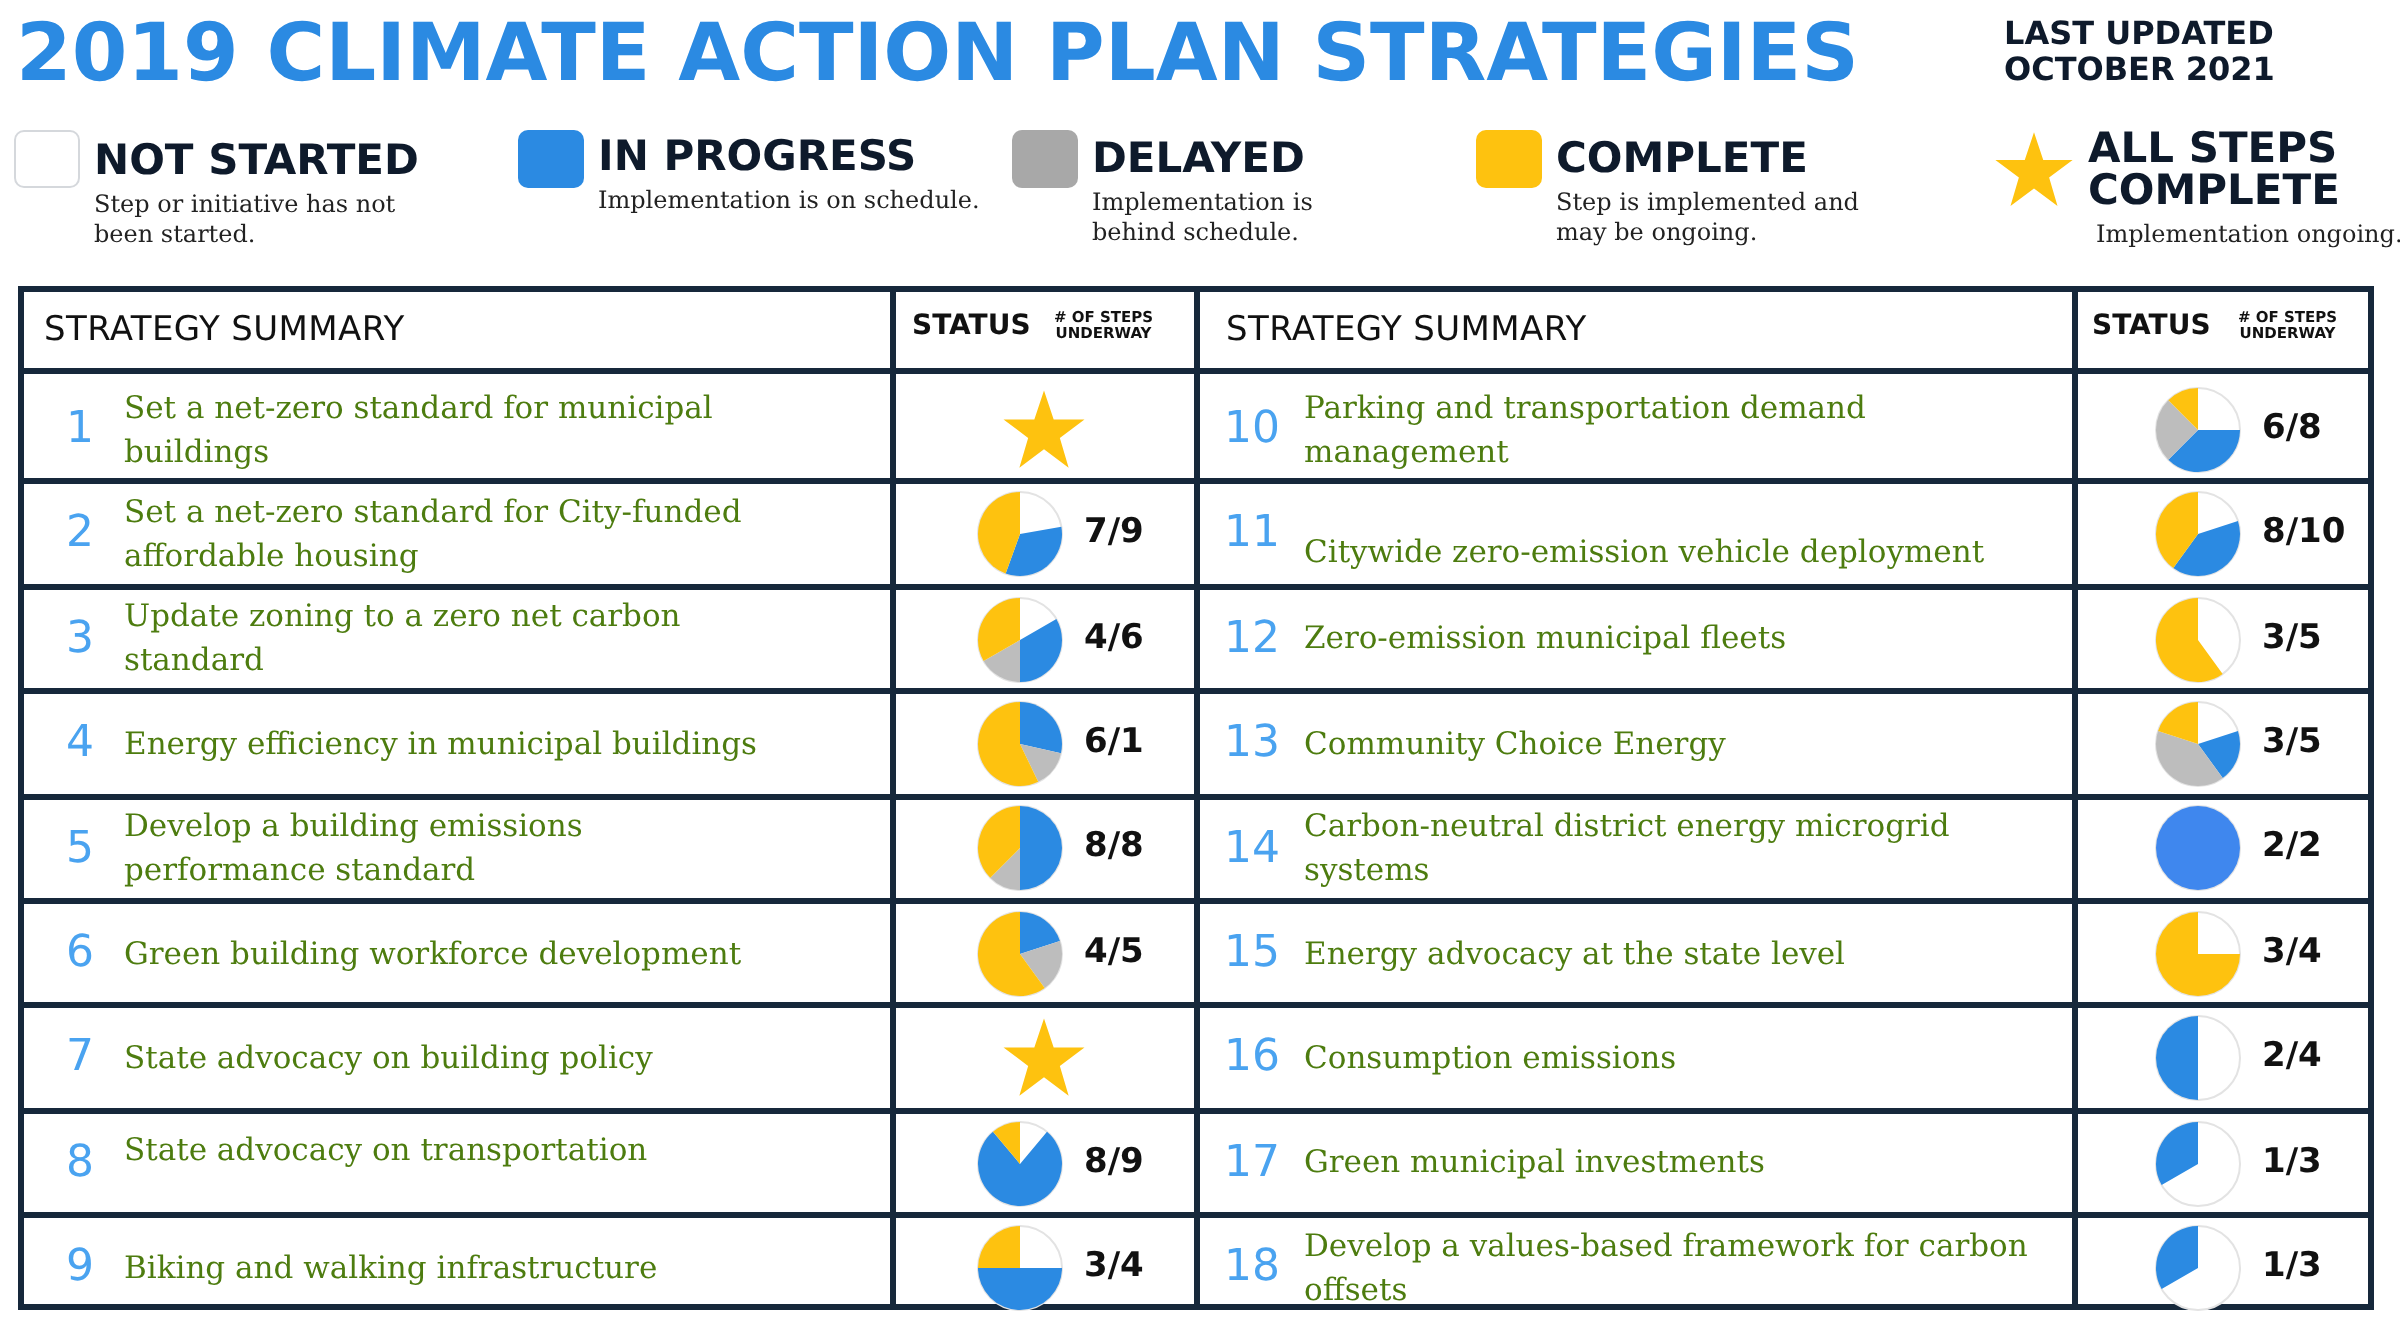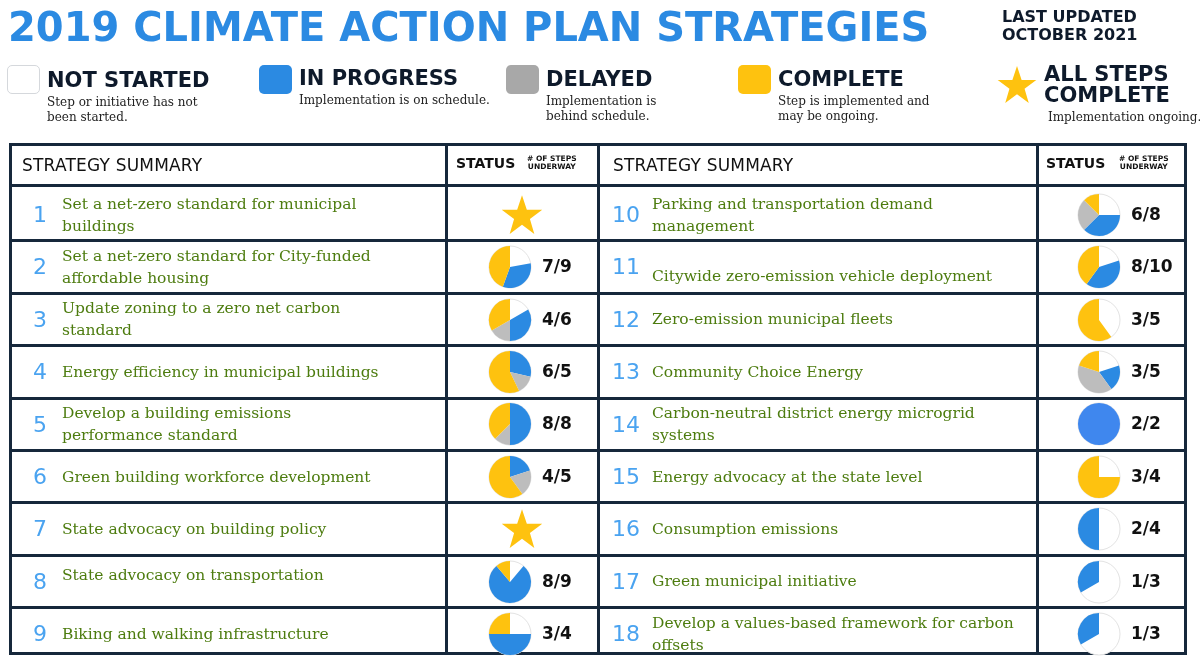--- a/index.html
+++ b/index.html
@@ -163,21 +163,21 @@
       <div class="row" style="top: 201.2px; left: 0px; width: 433px; height: 52.4px;"></div>
       <div class="row" style="top: 201.2px; left: 436px; width: 149px; height: 52.4px;"></div>
       <div class="num" style="left: 12px; width: 32px; top: 213.2px;">4</div>
       <div class="desc" style="left: 50px; width: 330px; top: 201.2px; height: 49.4px;">Energy efficiency in municipal buildings</div>
       <svg viewBox="0 0 44 44" class="pie" style="left: 476px; top: 203.9px;">
         <circle cx="22" cy="22" r="21" fill="#fff" stroke="#e3e3e3" stroke-width="1"></circle>
         <path d="M22,22 L22.00,1.00 A21,21 0 0 1 42.47,26.67 Z" fill="#2b8ae2"></path>
         <path d="M22,22 L42.47,26.67 A21,21 0 0 1 31.11,40.92 Z" fill="#bdbdbd"></path>
         <path d="M22,22 L31.11,40.92 A21,21 0 1 1 22.00,1.00 Z" fill="#fec20f"></path>
       </svg>
-      <div class="steps" style="left: 530px; top: 214.9px;">6/5</div>
+      <div class="steps" style="left: 530px; top: 214.9px;">6/1</div>
       <div class="row" style="top: 253.6px; left: 0px; width: 433px; height: 52.4px;"></div>
       <div class="row" style="top: 253.6px; left: 436px; width: 149px; height: 52.4px;"></div>
       <div class="num" style="left: 12px; width: 32px; top: 265.6px;">5</div>
       <div class="desc" style="left: 50px; width: 330px; top: 253.6px; height: 49.4px;">Develop a building emissions performance standard</div>
       <svg viewBox="0 0 44 44" class="pie" style="left: 476px; top: 256.3px;">
         <circle cx="22" cy="22" r="21" fill="#fff" stroke="#e3e3e3" stroke-width="1"></circle>
         <path d="M22,22 L22.00,1.00 A21,21 0 0 1 22.00,43.00 Z" fill="#2b8ae2"></path>
         <path d="M22,22 L22.00,43.00 A21,21 0 0 1 7.15,36.85 Z" fill="#bdbdbd"></path>
         <path d="M22,22 L7.15,36.85 A21,21 0 0 1 22.00,1.00 Z" fill="#fec20f"></path>
       </svg>
@@ -284,21 +284,21 @@
       <div class="num" style="left: 598px; width: 32px; top: 370.4px;">16</div>
       <div class="desc" style="left: 640px; width: 380px; top: 358.4px; height: 49.4px;">Consumption emissions</div>
       <svg viewBox="0 0 44 44" class="pie" style="left: 1065px; top: 361.1px;">
         <circle cx="22" cy="22" r="21" fill="#fff" stroke="#e3e3e3" stroke-width="1"></circle>
         <path d="M22,22 L22.00,43.00 A21,21 0 0 1 22.00,1.00 Z" fill="#2b8ae2"></path>
       </svg>
       <div class="steps" style="left: 1119px; top: 372.1px;">2/4</div>
       <div class="row" style="top: 410.8px; left: 588px; width: 436px; height: 52.4px;"></div>
       <div class="row" style="top: 410.8px; left: 1027px; width: 145px; height: 52.4px;"></div>
       <div class="num" style="left: 598px; width: 32px; top: 422.8px;">17</div>
-      <div class="desc" style="left: 640px; width: 380px; top: 410.8px; height: 49.4px;">Green municipal initiative</div>
+      <div class="desc" style="left: 640px; width: 380px; top: 410.8px; height: 49.4px;">Green municipal investments</div>
       <svg viewBox="0 0 44 44" class="pie" style="left: 1065px; top: 413.5px;">
         <circle cx="22" cy="22" r="21" fill="#fff" stroke="#e3e3e3" stroke-width="1"></circle>
         <path d="M22,22 L3.81,32.50 A21,21 0 0 1 22.00,1.00 Z" fill="#2b8ae2"></path>
       </svg>
       <div class="steps" style="left: 1119px; top: 424.5px;">1/3</div>
       <div class="row last" style="top: 463.2px; left: 588px; width: 436px; height: 52.4px;"></div>
       <div class="row last" style="top: 463.2px; left: 1027px; width: 145px; height: 52.4px;"></div>
       <div class="num" style="left: 598px; width: 32px; top: 475.2px;">18</div>
       <div class="desc" style="left: 640px; width: 380px; top: 463.2px; height: 49.4px;">Develop a values-based framework for carbon offsets</div>
       <svg viewBox="0 0 44 44" class="pie" style="left: 1065px; top: 465.9px;">

